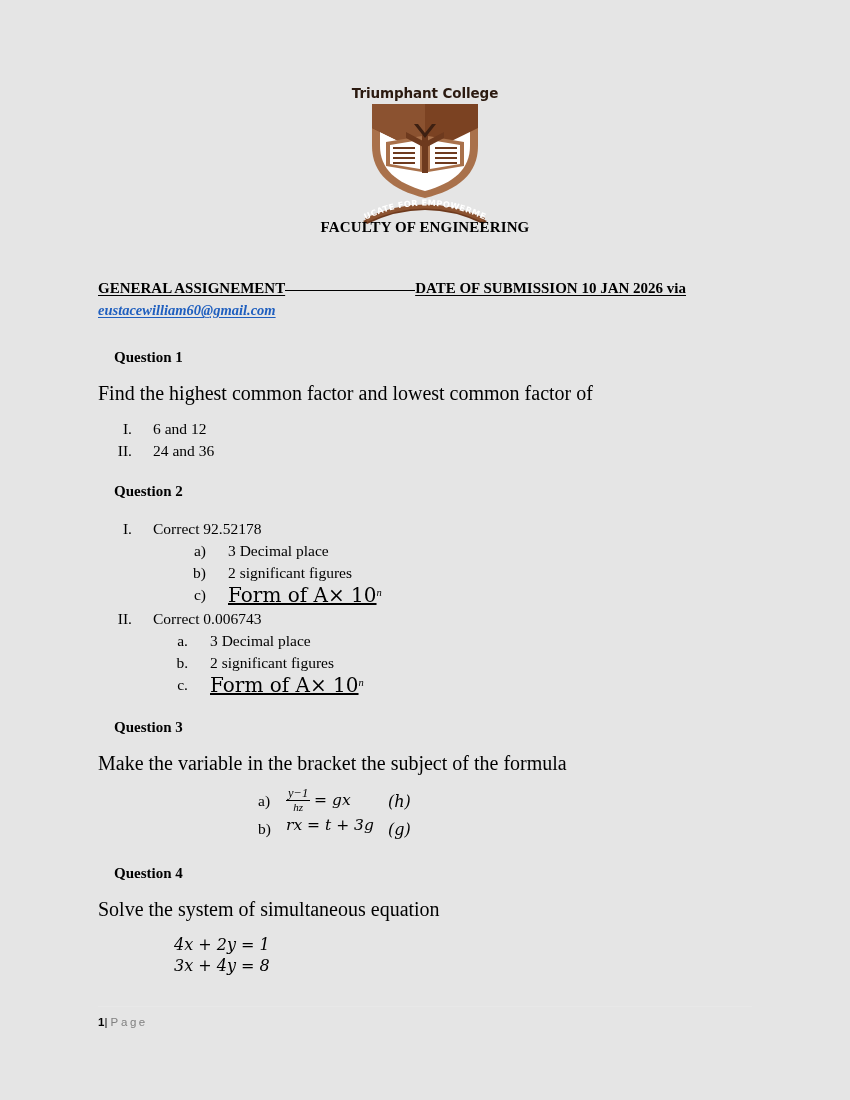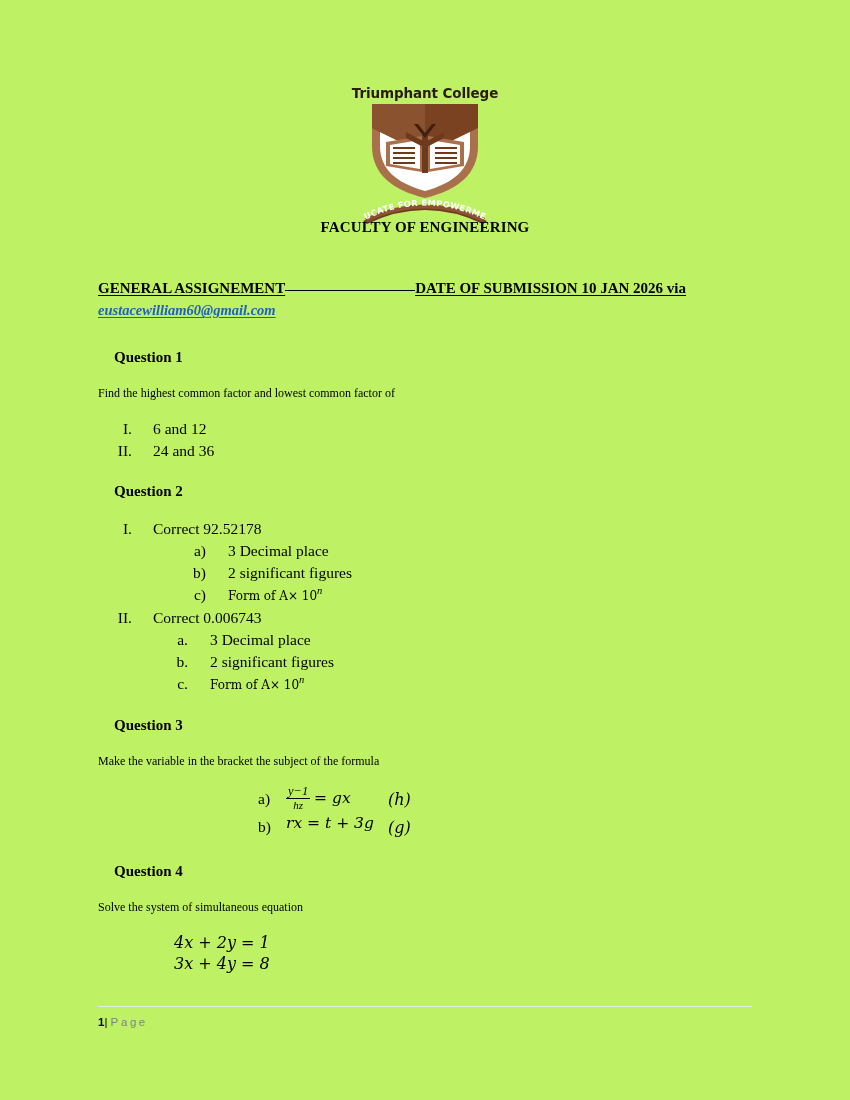--- a/index.html
+++ b/index.html
@@ -14,21 +14,21 @@
     font-family: "Liberation Serif", "DejaVu Serif", serif;
     color: #000000;
     overflow: hidden;
   }
 
   .page {
     position: absolute;
     left: 0; top: 0;
     width: 850px;
     height: 1100px;
-    background: #bef264;
+    background: #e5e5e5;
   }
 
   
   .logo-block {
     position: absolute;
     left: 0;
     top: 84px;
     width: 850px;
     text-align: center;
   }
@@ -105,21 +105,21 @@
     width: 656px;
     font-size: 15px;
   }
   .qhead {
     font-weight: bold;
     font-size: 15px;
     line-height: 18px;
     margin: 0 0 18px 16px;
   }
   .qtext {
-    font-size: 12px;
+    font-size: 20px;
     line-height: 18px;
     margin: 4px 0 16px 0;
   }
   .spacer-md { height: 20px; }
 
   
   ul.romanlist, ul.alphalist {
     list-style: none;
     margin: 0;
     padding: 0;
@@ -154,21 +154,22 @@
   ul.alphalist.deep > li > .marker { width: 90px; }
 
   .math {
     font-family: "DejaVu Serif", "Liberation Serif", serif;
     font-style: italic;
     font-size: 15.5px;
   }
   .mathup {
     font-family: "DejaVu Serif", "Liberation Serif", serif;
     font-style: normal;
-    font-size: 12px;
+    font-size: 20px;
+    text-decoration: underline;
   }
   sup.nit {
     font-style: italic;
     font-size: 10.5px;
     vertical-align: super;
     line-height: 0;
   }
 
   
   .formula-list { margin: 0; padding: 0; list-style: none; }

